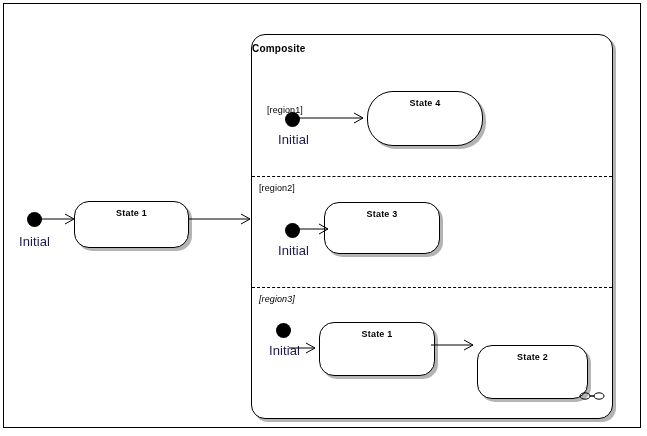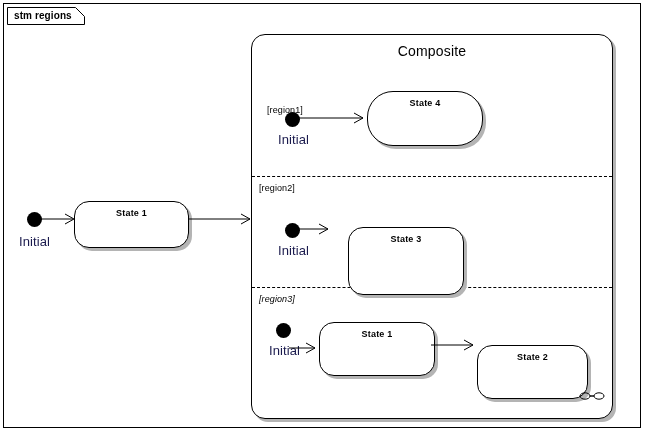--- a/index.html
+++ b/index.html
@@ -65,23 +65,22 @@
     border-radius: 14px;
     box-sizing: border-box;
     background: #ffffff;
     box-shadow: 3px 3px 0 0 #b4b4b4;
   }
   .composite-title {
     position: absolute;
     left: 0;
     top: 8px;
     width: 100%;
-    text-align: center;
-    font-size: 14px;
-    font-weight: normal;
+    font-size: 10px;
+    font-weight: bold;
     color: #000000;
     letter-spacing: 0.2px;
   }
   .region-sep {
     position: absolute;
     left: 0;
     width: 100%;
     height: 0;
     border-top: 1px dashed #000000;
   }
@@ -155,26 +154,20 @@
     position: absolute;
   }
 </style>
 </head>
 <body>
 
 <div id="canvas">
 
   <div class="frame">
 
-    <div class="frame-tab">
-      <svg width="78" height="18">
-        <path d="M 0.5 0.5 L 68.5 0.5 L 77.5 9.5 L 77.5 17.5 L 0.5 17.5 Z" fill="#ffffff" stroke="#000000" stroke-width="1"></path>
-      </svg>
-      <span class="frame-tab-label">stm regions</span>
-    </div>
 
     <div class="composite">
 
       <div class="composite-title">Composite</div>
 
       <div class="region-sep" style="top:141px;"></div>
       <div class="region-sep" style="top:252px;"></div>
 
       <div class="region-label" style="left:15px; top:30px;margin-top:40px;">[region1]</div>
       <div class="region-label" style="left:7px; top:148px;">[region2]</div>
@@ -183,21 +176,21 @@
       <div class="initial-dot" style="left:33px; top:77px;"></div>
       <div class="initial-label" style="left:26px; top:97px;">Initial</div>
 
       <div class="state" style="left:115px; top:56px; width:116px; height:55px;border-radius:26px;">
         <div class="state-label">State 4</div>
       </div>
 
       <div class="initial-dot" style="left:33px; top:188px;"></div>
       <div class="initial-label" style="left:26px; top:208px;">Initial</div>
 
-      <div class="state" style="left:96px; top:167px; width:116px; height:68px;margin-top:25px;">
+      <div class="state" style="left:72px; top:167px; width:116px; height:52px;">
         <div class="state-label">State 3</div>
       </div>
 
       <div class="initial-dot" style="left:24px; top:288px;"></div>
       <div class="initial-label" style="left:17px; top:308px;">Initial</div>
 
       <div class="state" style="left:67px; top:287px; width:116px; height:54px;">
         <div class="state-label">State 1</div>
       </div>
 

